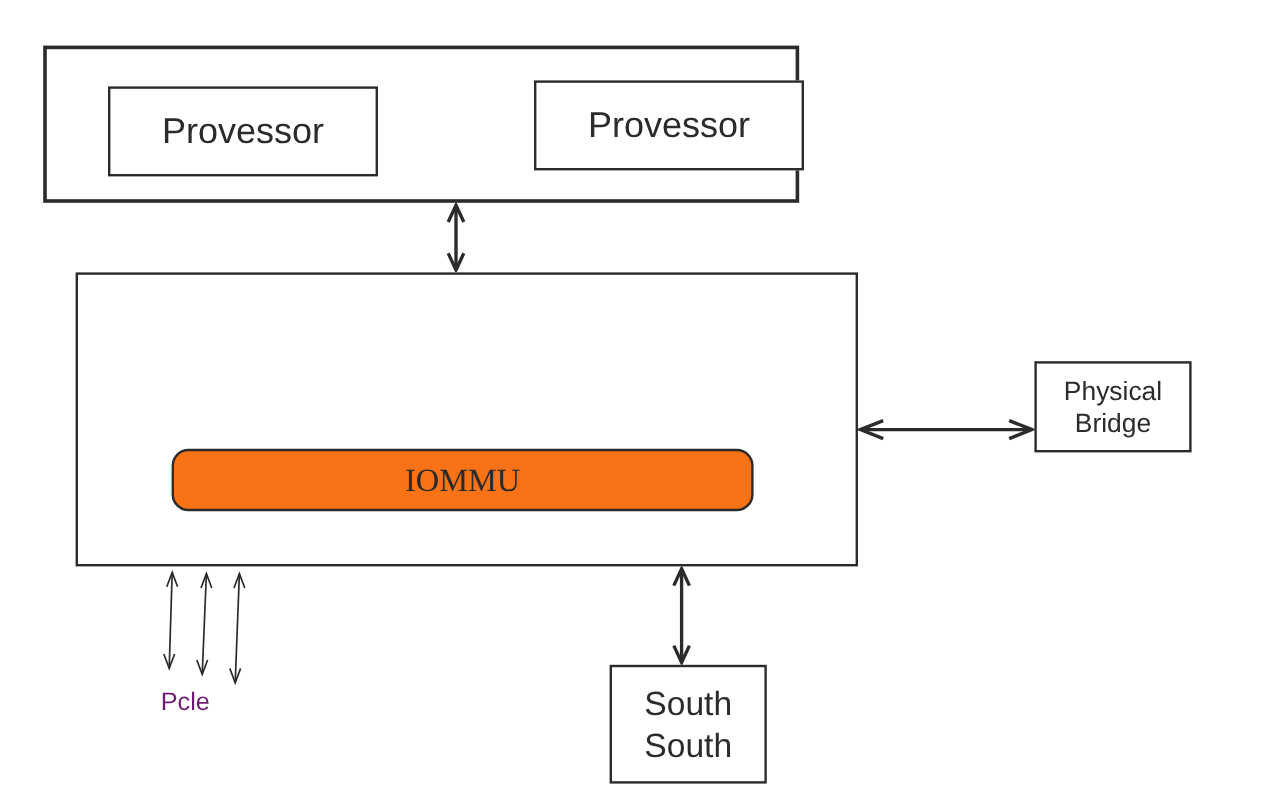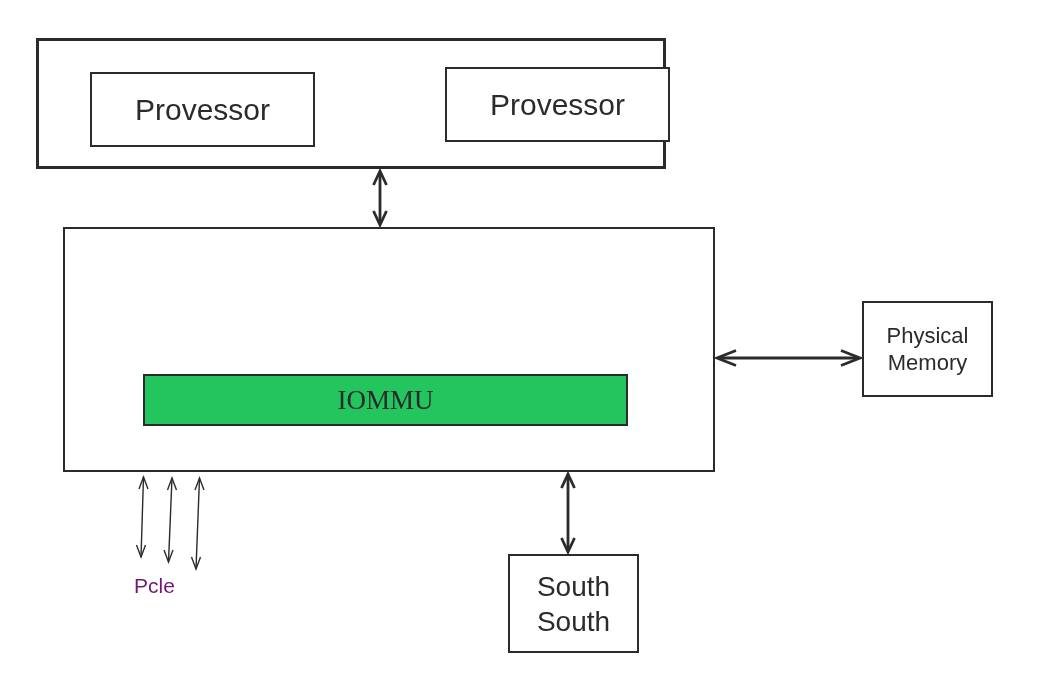--- a/index.html
+++ b/index.html
@@ -62,21 +62,21 @@
     border: 2px solid #2b2b2b;
     display: flex;
     align-items: center;
     justify-content: center;
     font-family: "Liberation Serif", serif;
     font-size: 27px;
     color: #2b2b2b;
   }
   .phys-mem {
     left: 862px; top: 301px;
-    width: 131px; height: 96px;
+    width: 131px; height: 76px;
     border-width: 2px;
     display: flex;
     flex-direction: column;
     align-items: center;
     justify-content: center;
     font-size: 22px;
     line-height: 1.25;
     text-align: center;
   }
   .south-bridge {
@@ -148,28 +148,28 @@
   <div class="box cpu-container">
     <div class="provessor p1">
       <span>Provessor</span>
     </div>
     <div class="provessor p2">
       <span>Provessor</span>
     </div>
   </div>
 
   <div class="box north-bridge">
-    <div class="iommu" style="background: #22c55e;">
+    <div class="iommu" style="background: #f97316; border-radius: 14px;">
       <span>IOMMU</span>
     </div>
   </div>
 
   <div class="box phys-mem">
     <span>Physical</span>
-    <span>Memory</span>
+    <span>Bridge</span>
   </div>
 
   <div class="box south-bridge">
     <span>South</span>
     <span>South</span>
   </div>
 
   <div class="pcie-label">Pcle</div>
 
 </div>

